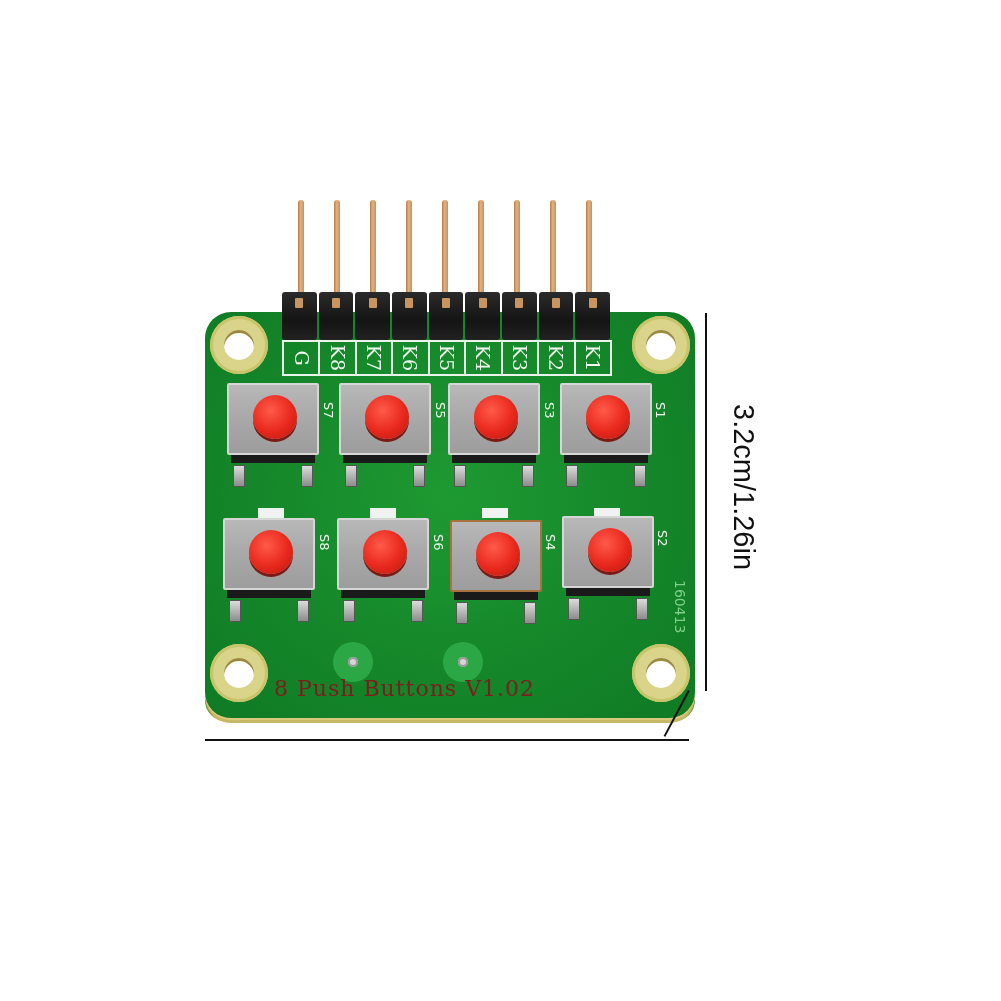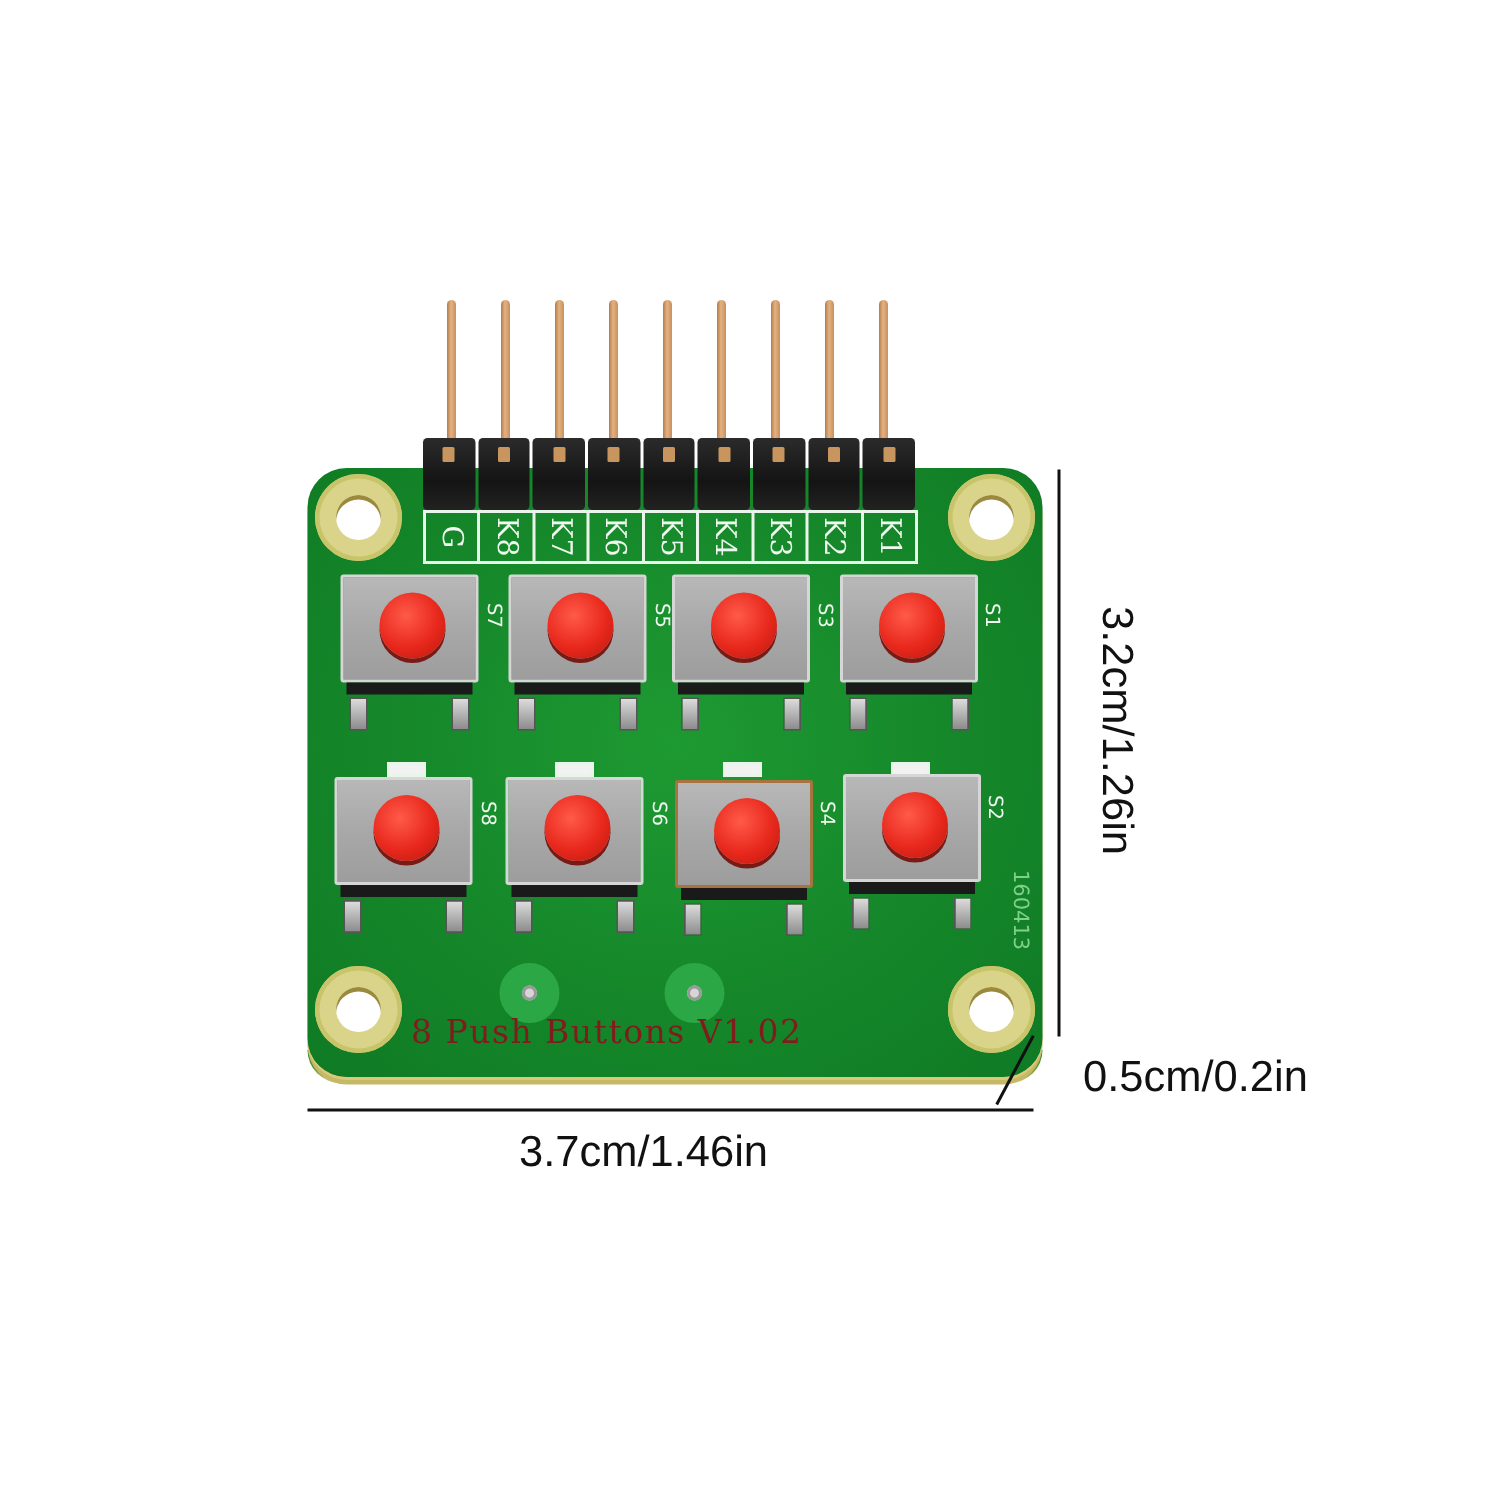--- a/index.html
+++ b/index.html
@@ -205,15 +205,13 @@
   <div class="via" style="left:443px; top:642px"></div>
 
   <div class="date-code">160413</div>
   <div class="pcb-title">8 Push Buttons V1.02</div>
 
   <div class="dim-line-v"></div>
   <div class="dim-line-h"></div>
   <div class="dim-line-diag"></div>
 
   <div class="dim-text dim-height">3.2cm/1.26in</div>
-  <div class="dim-text dim-width">3.7cm/1.46in</div>
-  <div class="dim-text dim-depth">0.5cm/0.2in</div>
 </div>
 
 </body></html>

